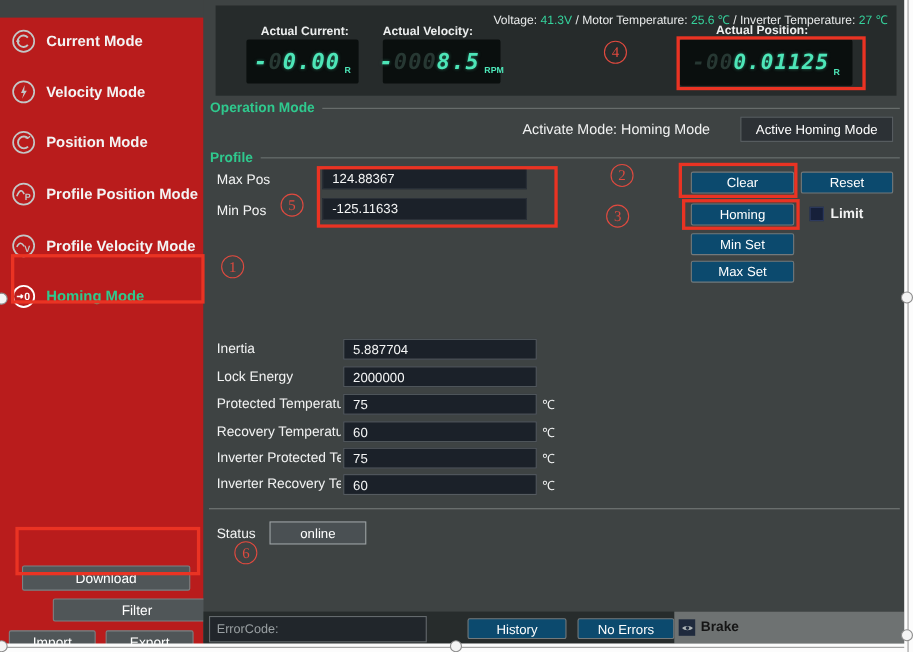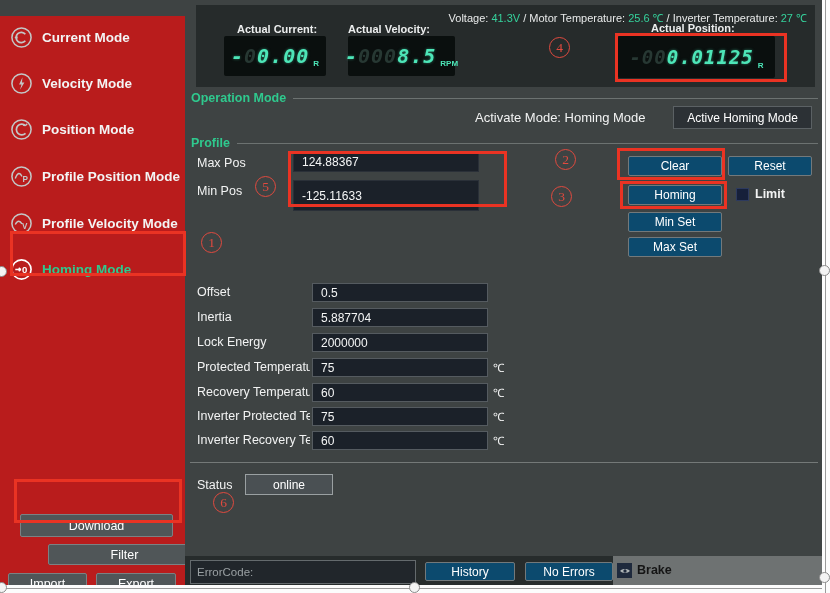--- a/index.html
+++ b/index.html
@@ -46,21 +46,21 @@
   #head-operation{ top:90px; } #head-profile{ top:135px; } #head-actual{ top:263px; }
 
   #activate-label { position:absolute; left:290px; top:110px; font-size:13px; color:#f2f3f3; }
   #active-homing-btn { position:absolute; left:488px; top:106px; width:139px; height:23px;
     background:#2c3135; border:1px solid #5b6164; color:#fff; font-size:12px; font-family:inherit; cursor:pointer; }
 
   .fld-label { position:absolute; left:12px; font-size:12.5px; color:#f2f3f3; white-space:nowrap; }
   .fld-input { position:absolute; background:#1b2129; border:1px solid #2a3038; color:#f5f6f6;
                font-size:12px; font-family:inherit; padding:0 8px; outline:none; }
   #maxpos-label{ top:156px; } #maxpos-input{ left:108px; top:152px; width:186px; height:20px; }
-  #minpos-label{ top:184px; } #minpos-input{ left:108px; top:180px; width:186px; height:31px; }
+  #minpos-label{ top:184px; } #minpos-input{ left:108px; top:180px; width:186px; height:20px; }
 
   .gbtn { position:absolute; background:#0c4a6e; border:1px solid #73797b; border-radius:2px;
           color:#fff; font-size:12px; font-family:inherit; display:flex; align-items:center; justify-content:center; cursor:pointer; }
   #btn-clear { left:443px; top:156px; width:94px; height:20px; }
   #btn-reset { left:543px; top:156px; width:84px; height:20px;text-align:center; }
   #btn-homing{ left:443px; top:185px; width:94px; height:20px;text-align:center; }
   #btn-minset{ left:443px; top:212px; width:94px; height:20px; }
   #btn-maxset{ left:443px; top:237px; width:94px; height:20px; }
   #limit-cb { position:absolute; left:551px; top:188px; width:13px; height:13px; background:#16203a; border:1px solid #2d3a5e; cursor:pointer; }
   #limit-label { position:absolute; left:570px; top:187px; font-size:12.5px; font-weight:600; color:#f2f3f3; }
@@ -72,21 +72,21 @@
   .av-row .avu { position:absolute; left:308px; top:2px; font-size:11.5px; color:#f2f3f3; }
   .ar0{top:283px}.ar1{top:308px}.ar2{top:333px}.ar3{top:358px}.ar4{top:383px}.ar5{top:407px}.ar6{top:431px}
 
   #status-divider { position:absolute; left:5px; right:4px; top:462px; border-top:1px solid #747978; }
   #status-label { position:absolute; left:12px; top:478px; font-size:12.5px; color:#f2f3f3; }
   #status-btn { position:absolute; left:60px; top:474px; width:88px; height:21px; background:#4a5053;
                 border:1px solid #9aa0a2; color:#fff; font-size:12px; font-family:inherit; cursor:pointer; }
 
   #bottom-strip { position:absolute; left:0; top:556px; width:637px; height:29px; background:#272c2c; }
   #bottom-light { position:absolute; left:428px; top:556px; width:209px; height:29px; background:#6e7272; }
-  #errorcode-input { position:absolute; left:5px; top:560px; width:226px; height:20px; background:#21262b;
+  #errorcode-input { position:absolute; left:5px; top:560px; width:198px; height:20px; background:#21262b;
                      border:1px solid #646a6d; color:#e8e8e8; font-size:11.5px; font-family:inherit; padding:11px 6px; outline:none; }
   #errorcode-input::placeholder { color:#9aa0a3; }
   #btn-history { left:240px; top:562px; width:90px; height:19px; position:absolute; }
   #btn-noerrors{ left:340px; top:562px; width:88px; height:19px; position:absolute; }
   #eye-box { position:absolute; left:432px; top:563px; width:15px; height:15px; background:#1f2a3d; display:flex; align-items:center; justify-content:center; }
   #brake-label { position:absolute; left:452px; top:563px; font-size:12.5px; font-weight:600; color:#151515; }
 
   
   #frame-bottom { position:absolute; left:0; top:585px; width:830px; height:8px; background:#fcfcfc; z-index:30; }
   #frame-bottom .fline { position:absolute; left:0; top:3px; width:100%; height:1px; background:#9a9a9a; }
@@ -226,25 +226,20 @@
 
     <button class="gbtn" id="btn-clear">Clear</button>
     <button class="gbtn" id="btn-reset">Reset</button>
     <button class="gbtn" id="btn-homing">Homing</button>
     <span id="limit-cb"></span>
     <span id="limit-label">Limit</span>
     <button class="gbtn" id="btn-minset">Min Set</button>
     <button class="gbtn" id="btn-maxset">Max Set</button>
 
 
-    <div class="av-row ar0">
-      <span class="avl">Offset</span>
-      <input class="avi" value="0.5" style="">
-      <span class="avu"></span>
-    </div>
     <div class="av-row ar1">
       <span class="avl">Inertia</span>
       <input class="avi" value="5.887704" style="">
       <span class="avu"></span>
     </div>
     <div class="av-row ar2">
       <span class="avl">Lock Energy</span>
       <input class="avi" value="2000000" style="">
       <span class="avu"></span>
     </div>

